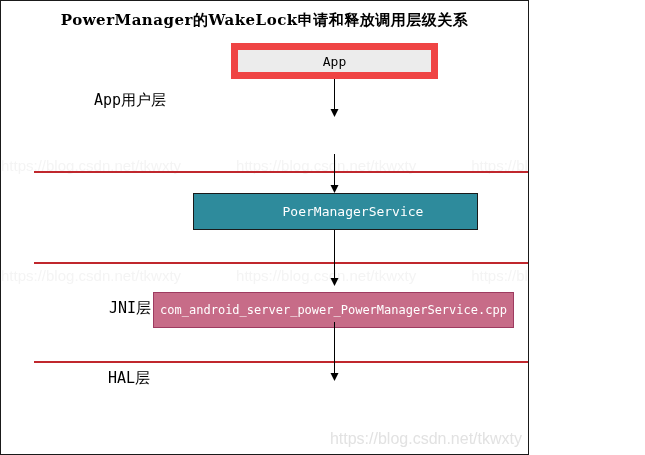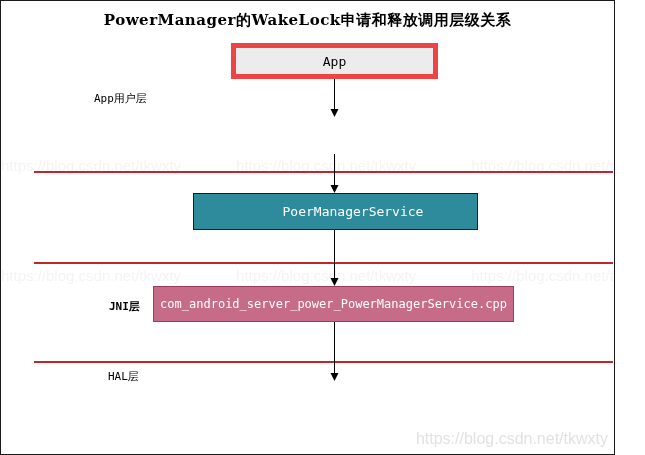--- a/index.html
+++ b/index.html
@@ -1,44 +1,44 @@
 <!DOCTYPE html>
 <html><head>
 <meta charset="utf-8">
 <style>
   html,body{margin:0;padding:0;background:#fff;}
   .canvas{
     position:relative;
-    width:615px;height:455px;
+    width:529px;height:455px;
     background:#ffffff;
     border:1px solid #1a1a1a;
     box-sizing:border-box;
     font-family:"DejaVu Sans Mono", monospace;
     overflow:hidden;
   }
   .title{
     position:absolute;top:10px;left:0;width:100%;
     text-align:center;
     font-family:"DejaVu Serif", serif;
     font-weight:bold;font-size:15px;color:#000;
     letter-spacing:0.5px;
   }
   .layer-label{
     position:absolute;
-    font-size:11px;color:#000;
+    font-size:15px;color:#000;
     white-space:nowrap;
   }
   .node{
     position:absolute;
     box-sizing:border-box;
     display:flex;align-items:center;justify-content:center;
     font-size:13px;
     white-space:nowrap;
   }
-  .node-gray{background:#ececec;border:5px solid #ef4444;color:#000;}
+  .node-gray{background:#ececec;border:7px solid #ef4444;color:#000;}
   .node-blue{background:#3a97d9;border:1px solid #1a1a1a;color:#fff;}
   .node-teal{background:#2e8b9c;border:1px solid #1a1a1a;color:#fff;}
   .node-pink{background:#c76c88;border:1px solid #9e3b60;color:#fff;font-size:12px;}
   .divider{
     position:absolute;left:33px;width:579px;height:2px;
     background:#c0272d;
   }
   .arrow{position:absolute;width:9px;}
   .watermark-main{
     position:absolute;top:429px;right:6px;
@@ -58,37 +58,37 @@
 <body>
 
 <div class="canvas">
 
   <div class="title">PowerManager的WakeLock申请和释放调用层级关系</div>
 
   <div class="watermark-faint" style="top:156px;"><span>https://blog.csdn.net/tkwxty</span><span>https://blog.csdn.net/tkwxty</span><span>https://blog.csdn.net/tkwxty</span></div>
   <div class="watermark-faint" style="top:266px;"><span>https://blog.csdn.net/tkwxty</span><span>https://blog.csdn.net/tkwxty</span><span>https://blog.csdn.net/tkwxty</span></div>
 
   <div class="layer-label" style="left:93px;top:90px;">App用户层</div>
-  <div class="layer-label" style="left:108px;top:298px;font-weight:bold;">JNI层</div>
+  <div class="layer-label" style="left:108px;top:298px;">JNI层</div>
   <div class="layer-label" style="left:107px;top:368px;">HAL层</div>
 
   <div class="divider" style="top:170px;"></div>
   <div class="divider" style="top:261px;"></div>
   <div class="divider" style="top:360px;"></div>
 
   <div class="node node-gray" style="left:230px;top:42px;width:207px;height:36px;">
     <span>App</span>
   </div>
 
 
   <div class="node node-teal" style="left:192px;top:192px;width:285px;height:37px;padding-left:35px;">
     <span>PoerManagerService</span>
   </div>
 
-  <div class="node node-pink" style="left:152px;top:285px;width:361px;height:36px;">
+  <div class="node node-pink" style="left:152px;top:291px;width:361px;height:36px;">
     <span>com_android_server_power_PowerManagerService.cpp</span>
   </div>
 
 
   <svg class="arrow" style="left:329px;top:78px;" width="9" height="38">
     <line x1="4.5" y1="0" x2="4.5" y2="31" stroke="#000" stroke-width="1"></line>
     <polygon points="0.5,30 8.5,30 4.5,38" fill="#000"></polygon>
   </svg>
   <svg class="arrow" style="left:329px;top:153px;" width="9" height="39">
     <line x1="4.5" y1="0" x2="4.5" y2="32" stroke="#000" stroke-width="1"></line>

